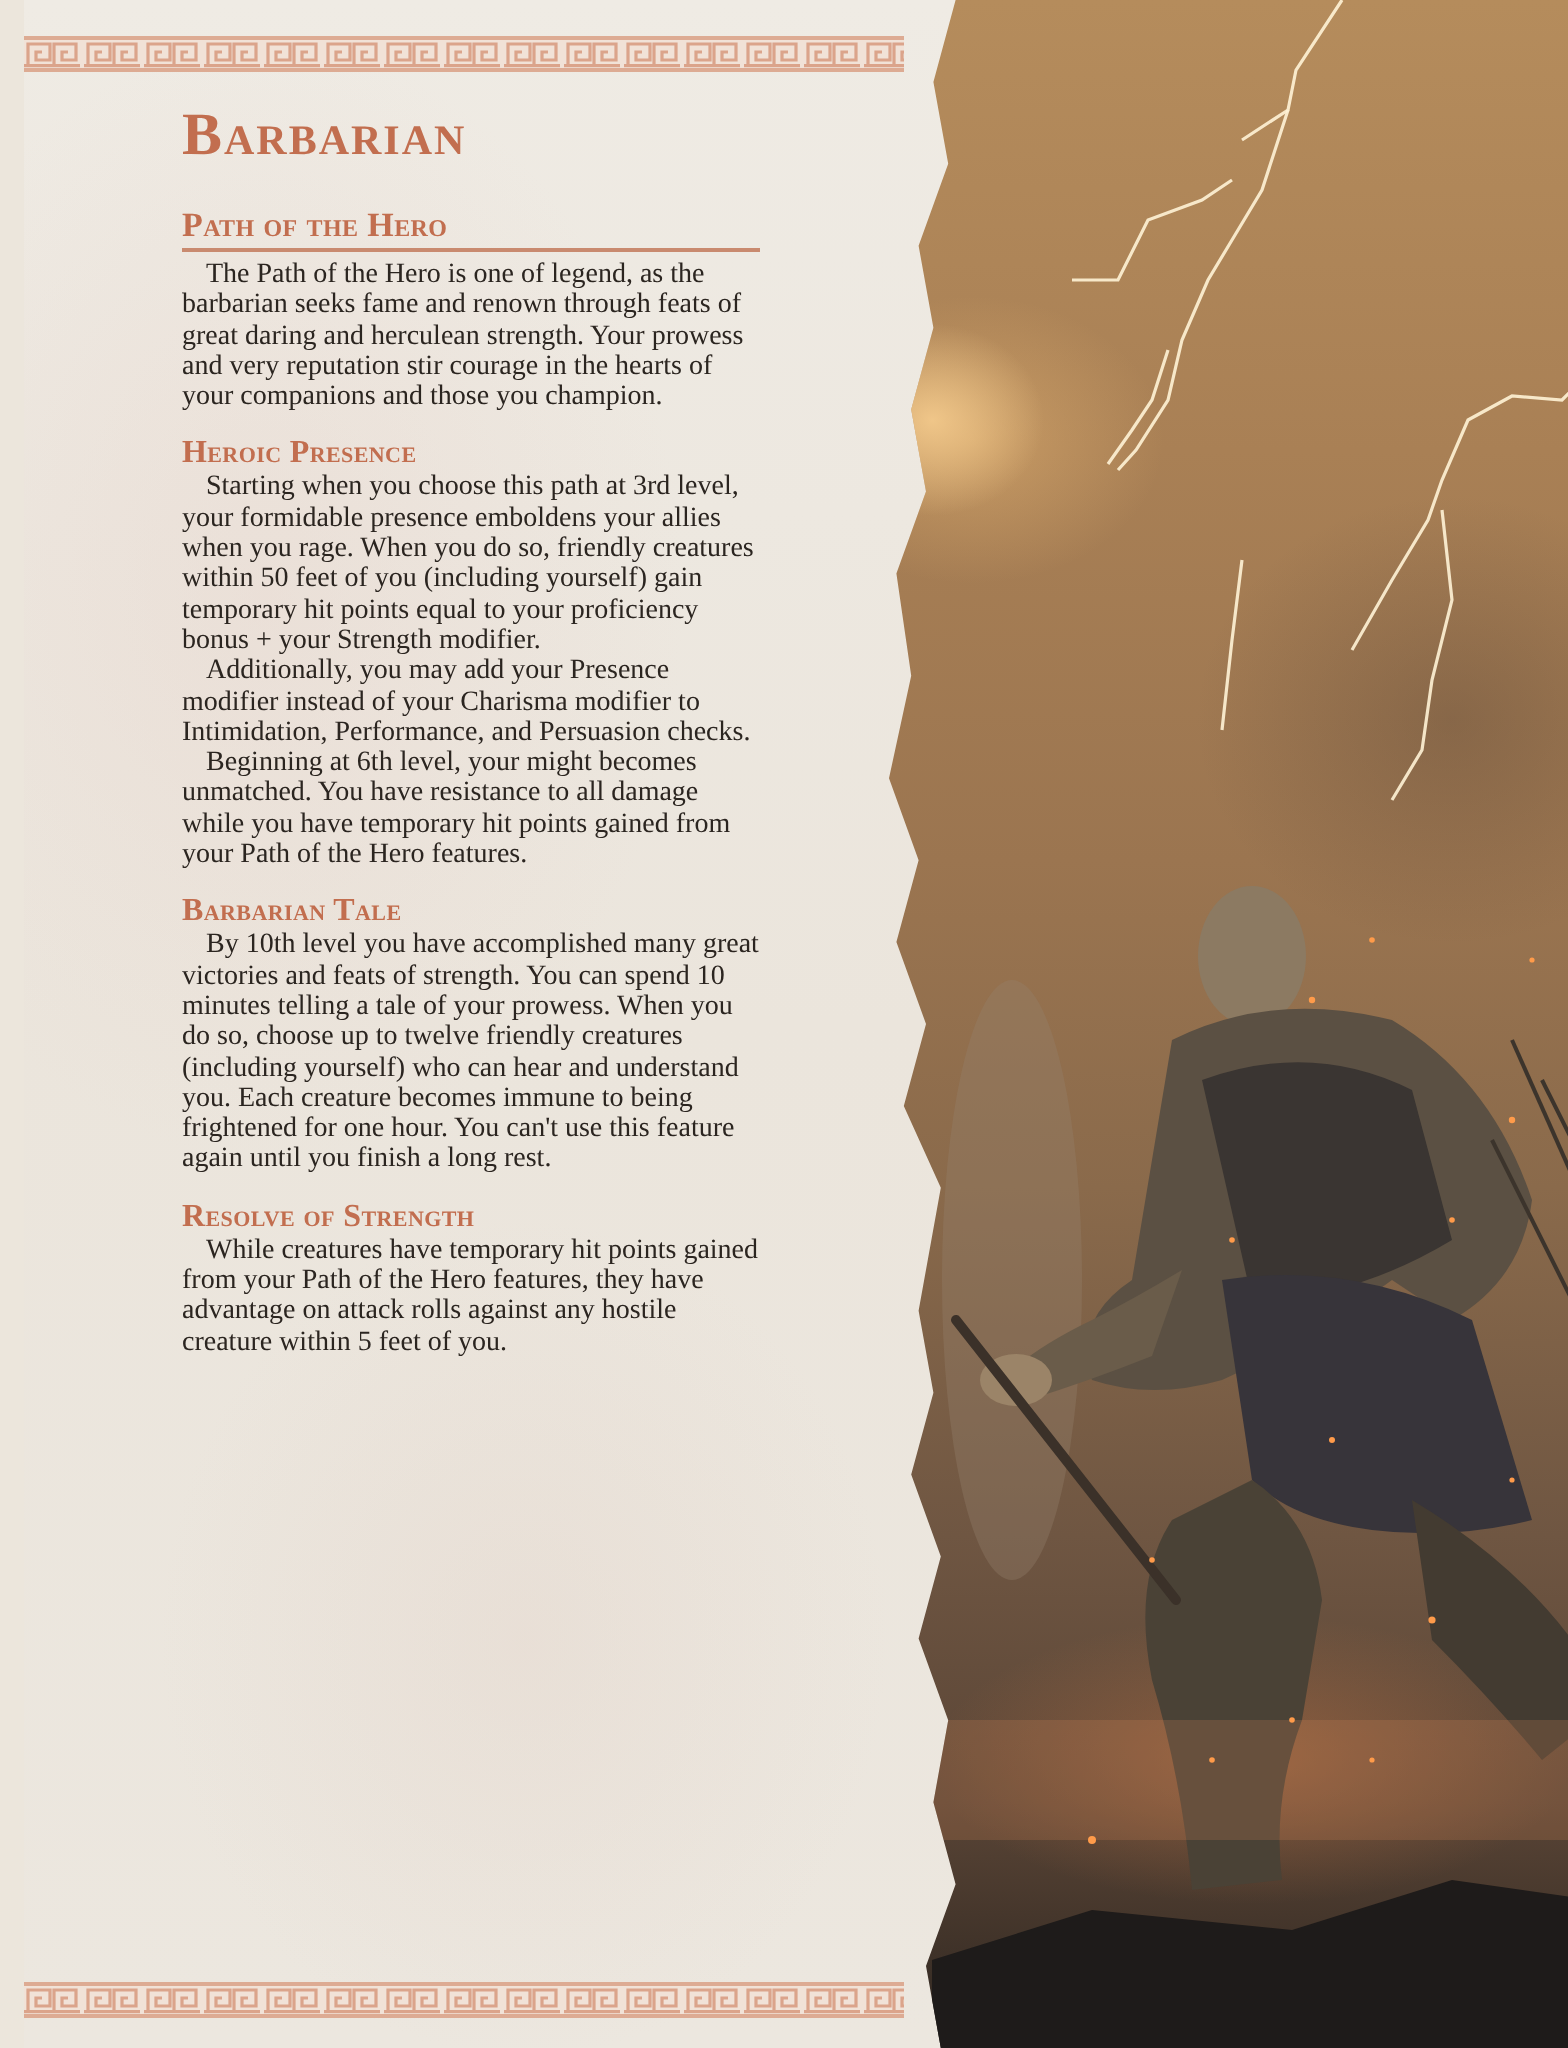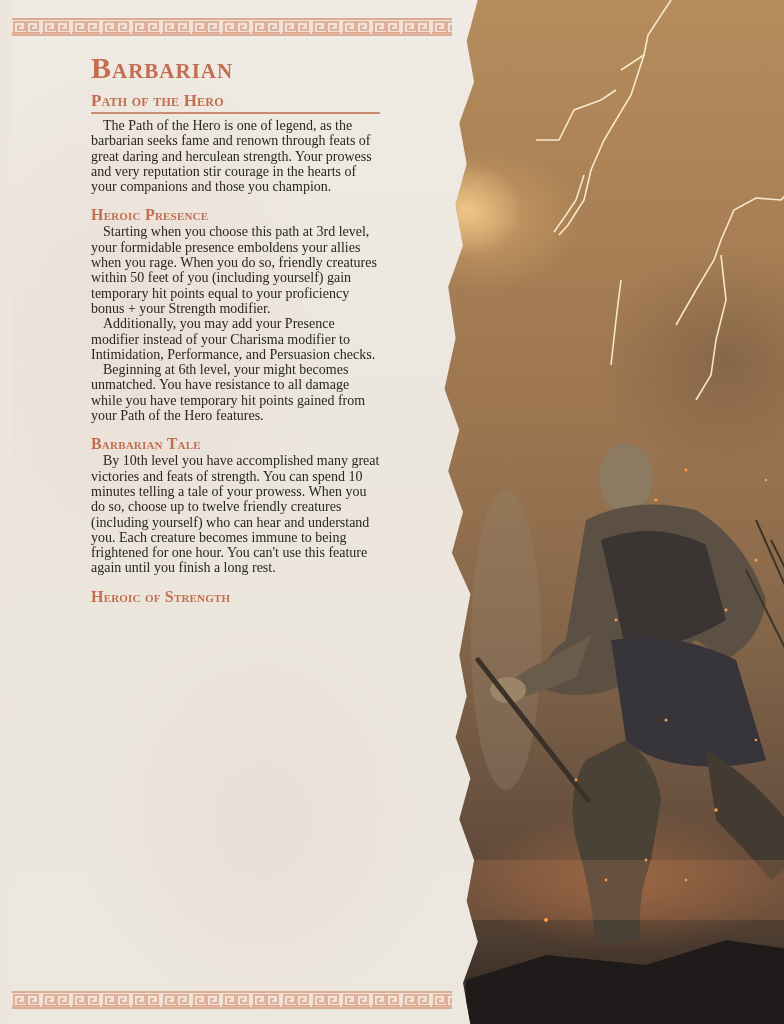--- a/index.html
+++ b/index.html
@@ -39,21 +39,21 @@
   .greek .keys { position:absolute; left:0; top:0; width:100%; height:100%; }
   .greek.top { top:18px; }
   .greek.bottom { top:991px; }
 
   .col { position:absolute; left:79px; top:50px; width:292px; }
   .title {
     font-size:30px; font-weight:bold; color:#c26e4f; letter-spacing:1px;
     font-variant:small-caps; margin:0; line-height:36px;
   }
   .sub {
-    margin-top:4px; font-size:17px; font-weight:bold; color:#c26e4f;
+    margin-top:16px; font-size:17px; font-weight:bold; color:#c26e4f;
     font-variant:small-caps; border-bottom:2px solid #c98a6f; width:289px;
     line-height:22px; letter-spacing:0.2px;
   }
   .sec {
     margin-top:12px; font-size:16px; font-weight:bold; color:#c26e4f;
     font-variant:small-caps; line-height:18px; letter-spacing:0.2px;
   }
   p { margin:0; font-size:14px; line-height:15.3px; color:#2b2520; text-indent:12px; }
   .first p:first-child { margin-top:4px; }
 </style>
@@ -146,15 +146,16 @@
 
     <div class="sec">Heroic Presence</div>
     <p>Starting when you choose this path at 3rd level, your formidable presence emboldens your allies when you rage. When you do so, friendly creatures within 50 feet of you (including yourself) gain temporary hit points equal to your proficiency bonus + your Strength modifier.</p>
     <p>Additionally, you may add your Presence modifier instead of your Charisma modifier to Intimidation, Performance, and Persuasion checks.</p>
 
     <p>Beginning at 6th level, your might becomes unmatched. You have resistance to all damage while you have temporary hit points gained from your Path of the Hero features.</p>
 
     <div class="sec">Barbarian Tale</div>
     <p>By 10th level you have accomplished many great victories and feats of strength. You can spend 10 minutes telling a tale of your prowess. When you do so, choose up to twelve friendly creatures (including yourself) who can hear and understand you. Each creature becomes immune to being frightened for one hour. You can't use this feature again until you finish a long rest.</p>
 
-    <div class="sec">Heroic of Strength</div>
+    <div class="sec">Resolve of Strength</div>
+    <p>While creatures have temporary hit points gained from your Path of the Hero features, they have advantage on attack rolls against any hostile creature within 5 feet of you.</p>
   </div>
 </div>
 
 </body></html>

